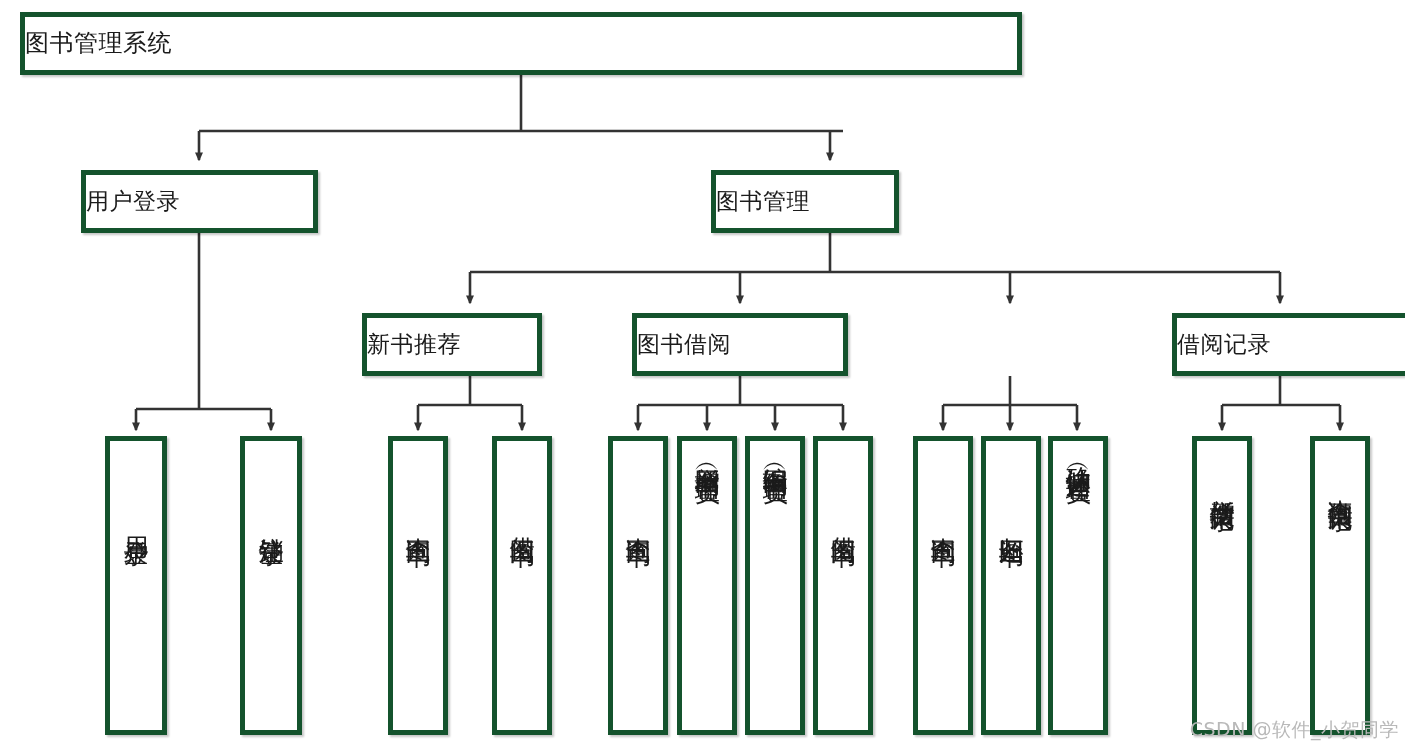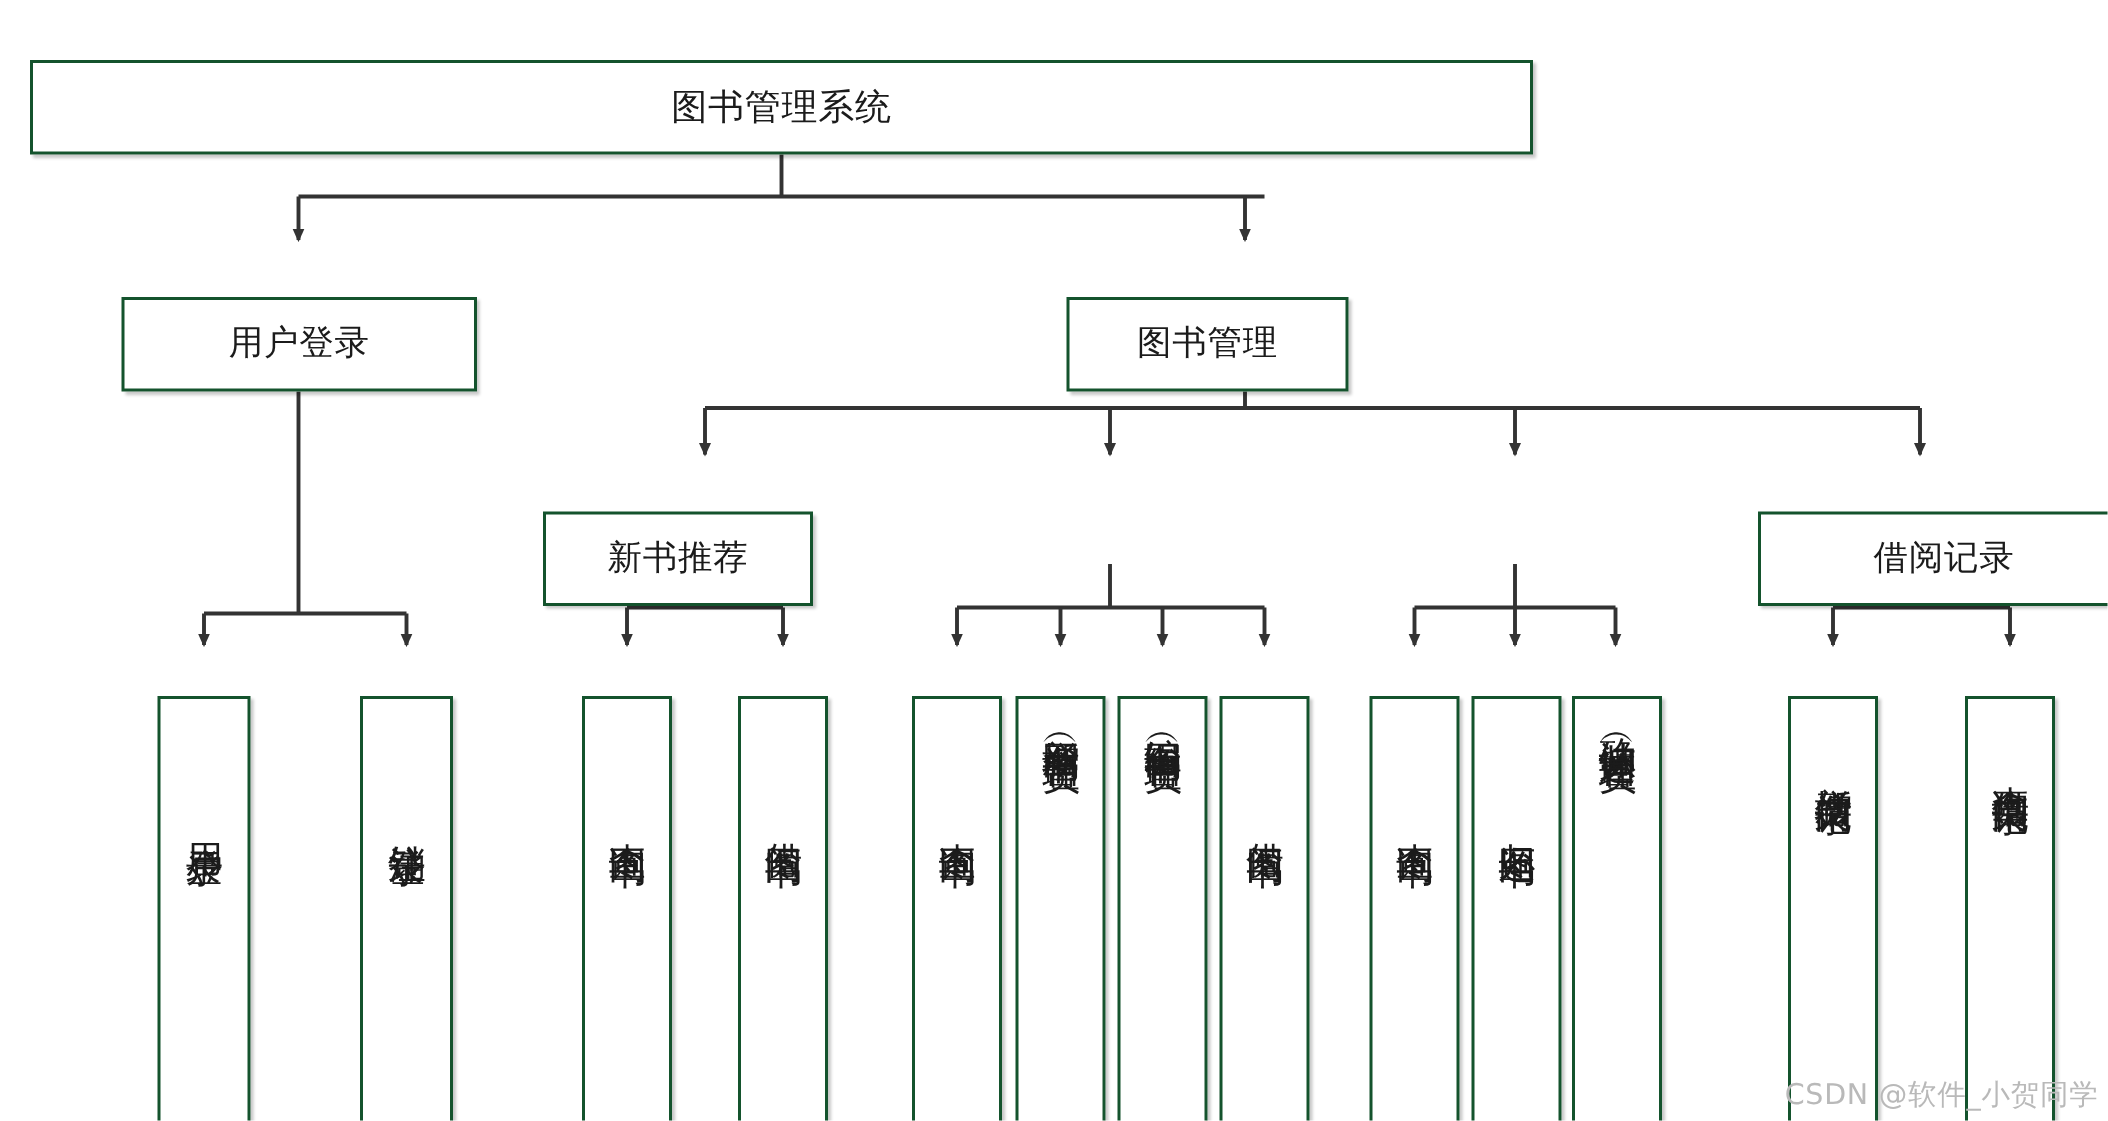--- a/index.html
+++ b/index.html
@@ -23,28 +23,26 @@
     position: absolute;
     left: 0;
     top: 0;
     width: 1405px;
     height: 747px;
   }
   .node {
     position: absolute;
     box-sizing: border-box;
     background: #ffffff;
-    border: 2px solid #14532d;
+    border: 5px solid #14532d;
     display: flex;
     align-items: center;
-    justify-content: center;
     color: #1b1b1b;
     box-shadow: 2px 2px 2px rgba(0,0,0,0.22);
     z-index: 2;
-    margin-top: 28px;
   }
   .node-label {
     display: block;
     text-align: center;
     line-height: 1.18;
     white-space: nowrap;
   }
   .node.horizontal .node-label {
     font-size: 23px;
     letter-spacing: 0.5px;
@@ -135,20 +133,23 @@
   <div class="node horizontal" style="left:81px; top:170px; width:237px; height:63px;">
     <span class="node-label">用户登录</span>
   </div>
   <div class="node horizontal" style="left:711px; top:170px; width:188px; height:63px;">
     <span class="node-label">图书管理</span>
   </div>
 
   <div class="node horizontal" style="left:362px; top:313px; width:180px; height:63px;">
     <span class="node-label">新书推荐</span>
   </div>
+  <div class="node horizontal" style="left:632px; top:313px; width:216px; height:63px;">
+    <span class="node-label">图书借阅</span>
+  </div>
   <div class="node horizontal" style="left:1172px; top:313px; width:248px; height:63px;">
     <span class="node-label">借阅记录</span>
   </div>
 
   <div class="node vertical" style="left:105px; top:436px; width:62px; height:299px; padding-top:76px;">
     <span class="node-label">用户登录</span>
   </div>
   <div class="node vertical" style="left:240px; top:436px; width:62px; height:299px; padding-top:76px;">
     <span class="node-label">注销登录</span>
   </div>

